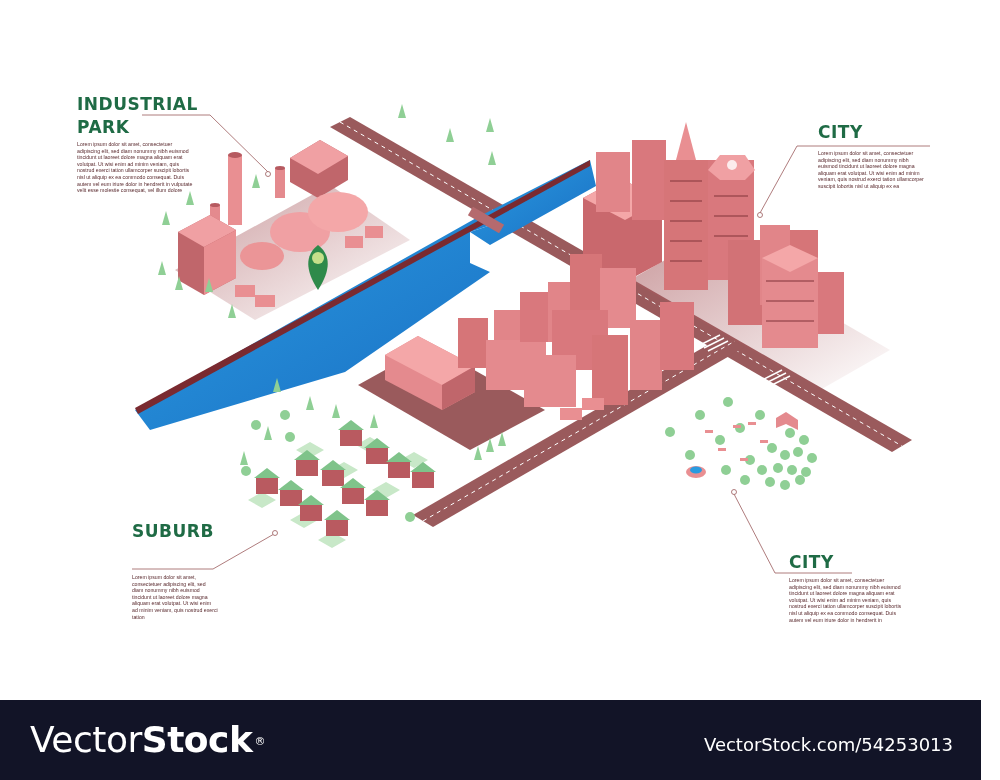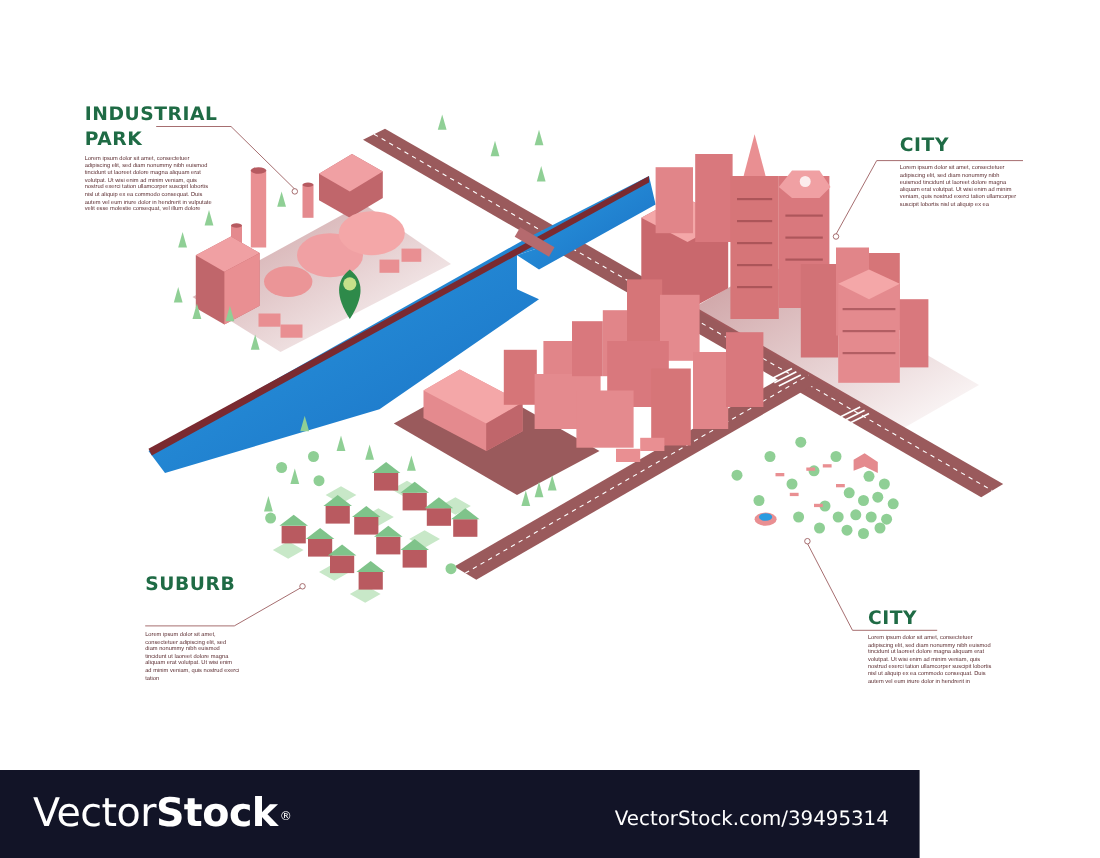--- a/index.html
+++ b/index.html
@@ -12,21 +12,21 @@
   .label-title {
     position: absolute; color: #1f6b45; font-weight: bold;
     font-family: "DejaVu Sans", sans-serif; letter-spacing: 0.5px;
     font-size: 17px; line-height: 22px; margin: 0;
   }
   .label-body {
     position: absolute; color: #5a2a2e; font-size: 5.2px; line-height: 6.6px;
     font-family: "Liberation Sans", sans-serif; margin: 0;
   }
   #footer {
-    position: absolute; left: 0; top: 700px; width: 836px; height: 80px;
+    position: absolute; left: 0; top: 700px; width: 981px; height: 80px;
     background: #121427;
     text-decoration: underline;
   }
   #brand {
     position: absolute; left: 30px; top: 18px; color: #ffffff;
     font-family: "DejaVu Sans", sans-serif; font-size: 36px; letter-spacing: -0.5px;
     line-height: 44px;
   }
   #brand .thin { font-weight: normal; }
   #brand .bold { font-weight: bold; }
@@ -308,14 +308,14 @@
 
 <div>
   <div class="label-title" style="left:789px; top:551px;">CITY</div>
   <p class="label-body" style="left:789px; top:577px; width:116px;">Lorem ipsum dolor sit amet, consectetuer adipiscing elit, sed diam nonummy nibh euismod tincidunt ut laoreet dolore magna aliquam erat volutpat. Ut wisi enim ad minim veniam, quis nostrud exerci tation ullamcorper suscipit lobortis nisl ut aliquip ex ea commodo consequat. Duis autem vel eum iriure dolor in hendrerit in</p>
 </div>
 
 <div id="footer">
   <div id="brand">
     <span class="thin">Vector</span><span class="bold">Stock</span><span class="reg">®</span>
   </div>
-  <div id="image-id">VectorStock.com/39495314</div>
+  <div id="image-id">VectorStock.com/54253013</div>
 </div>
 
 </body></html>

